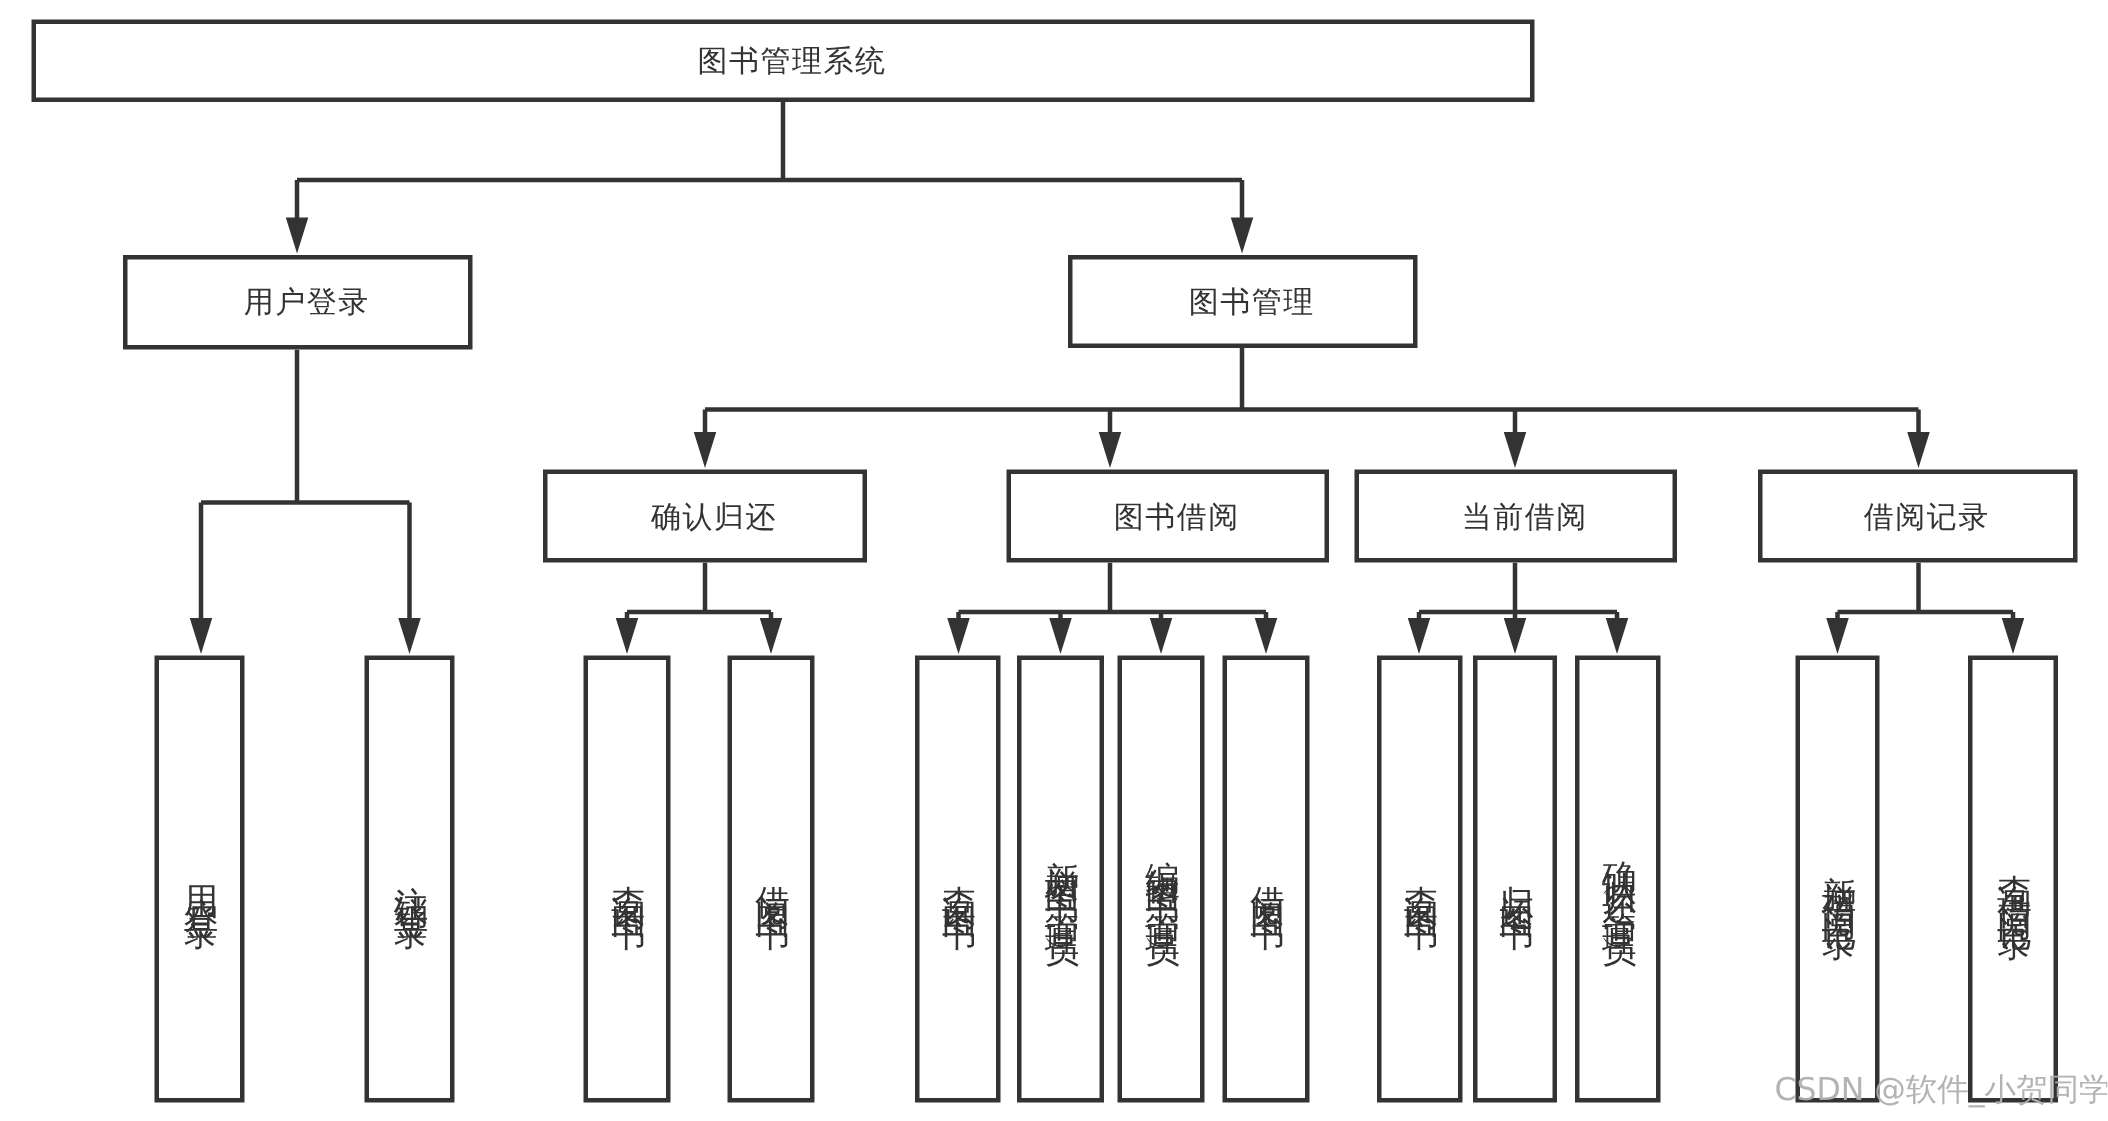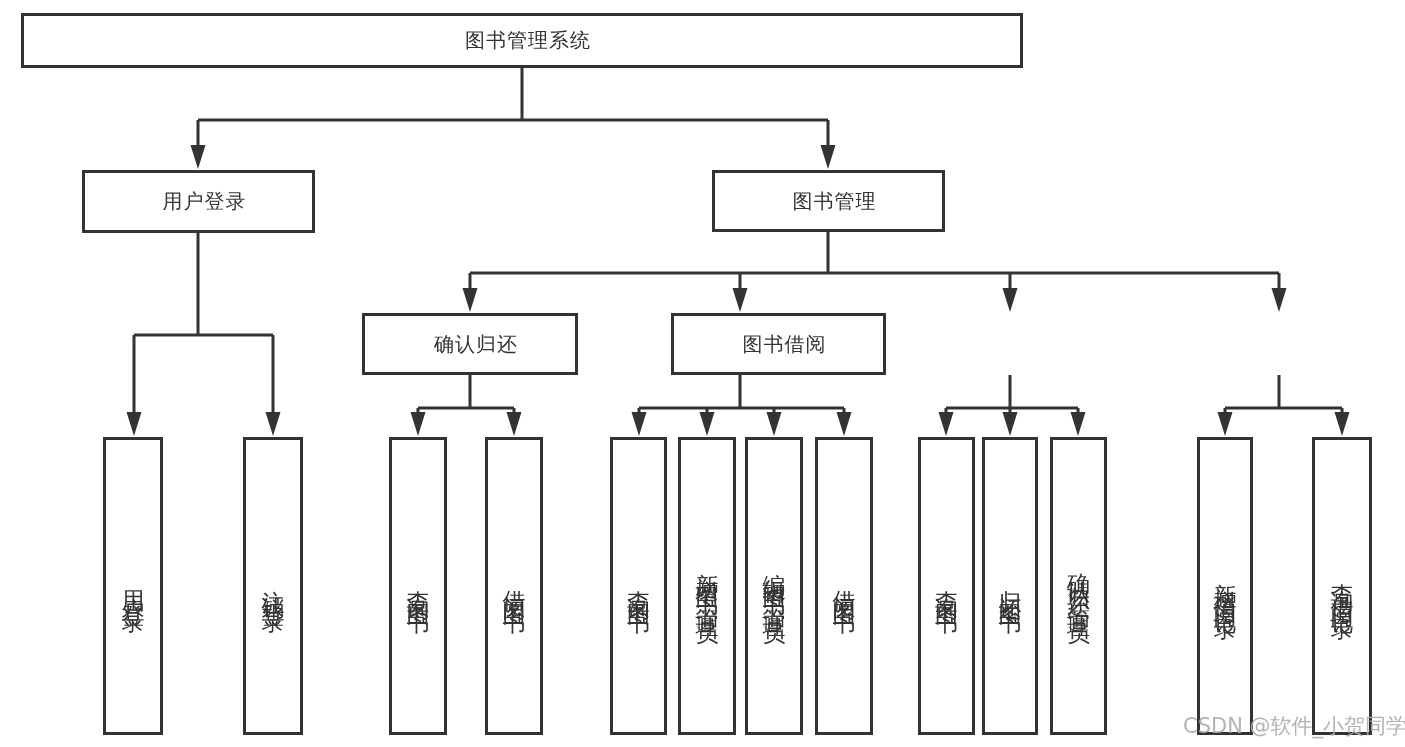--- a/index.html
+++ b/index.html
@@ -79,20 +79,22 @@
     </g>
   </svg>
 
   <div class="node" style="left:21px;top:13px;width:1002px;height:55px">图书管理系统</div>
 
   <div class="node" style="left:82px;top:170px;width:233px;height:63px">用户登录</div>
   <div class="node" style="left:712px;top:170px;width:233px;height:62px">图书管理</div>
 
   <div class="node" style="left:362px;top:313px;width:216px;height:62px">确认归还</div>
   <div class="node" style="left:671px;top:313px;width:215px;height:62px">图书借阅</div>
+  <div class="node" style="left:903px;top:313px;width:215px;height:62px">当前借阅</div>
+  <div class="node" style="left:1172px;top:313px;width:213px;height:62px">借阅记录</div>
 
   <div class="node vleaf" style="left:103px;top:437px;width:60px;height:298px">用户登录</div>
   <div class="node vleaf" style="left:243px;top:437px;width:60px;height:298px">注销登录</div>
 
   <div class="node vleaf" style="left:389px;top:437px;width:58px;height:298px">查询图书</div>
   <div class="node vleaf" style="left:485px;top:437px;width:58px;height:298px">借阅图书</div>
 
   <div class="node vleaf" style="left:610px;top:437px;width:57px;height:298px">查询图书</div>
   <div class="node vleaf" style="left:678px;top:437px;width:58px;height:298px">新增图书（管理员）</div>
   <div class="node vleaf" style="left:745px;top:437px;width:58px;height:298px">编辑图书（管理员）</div>

